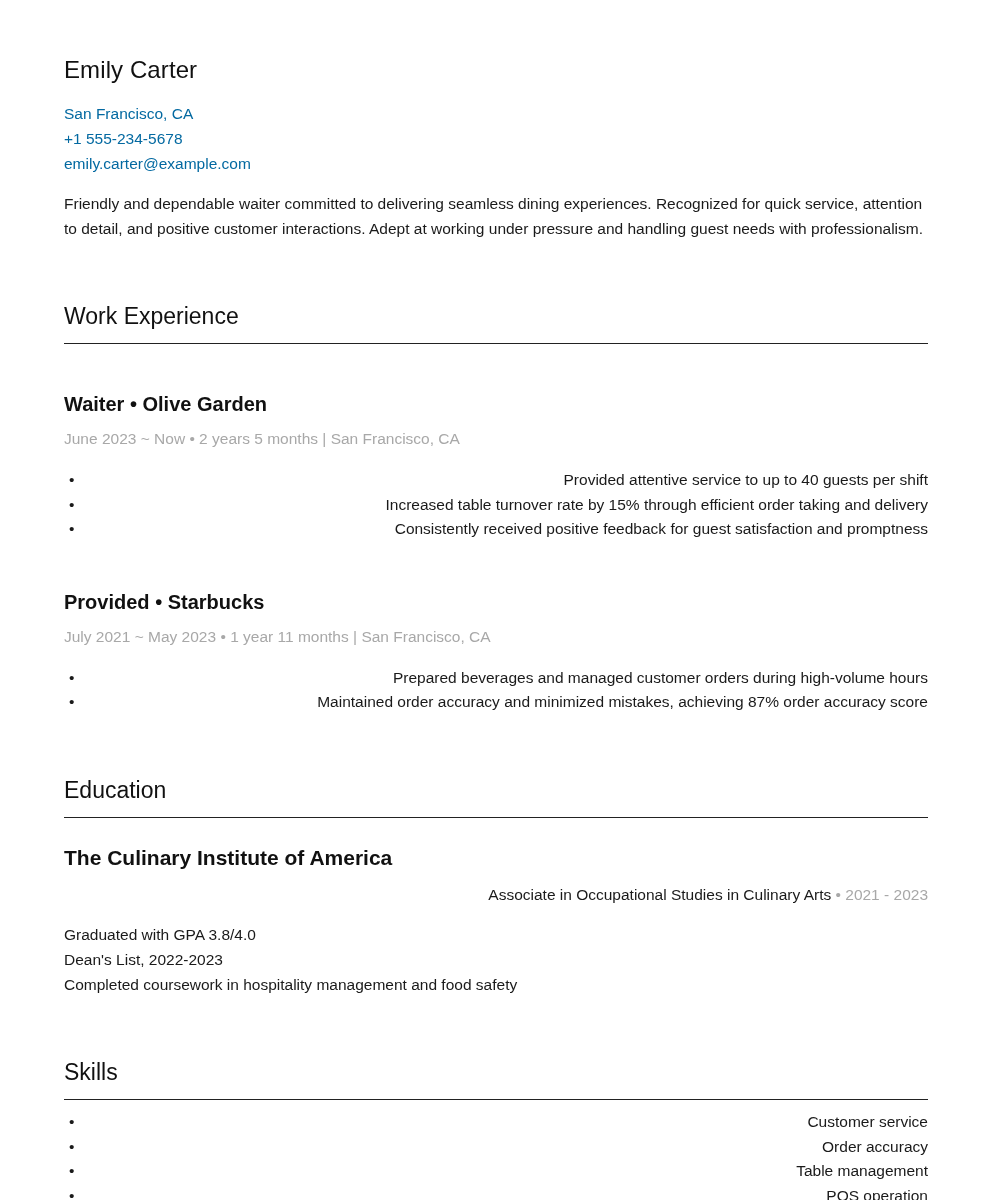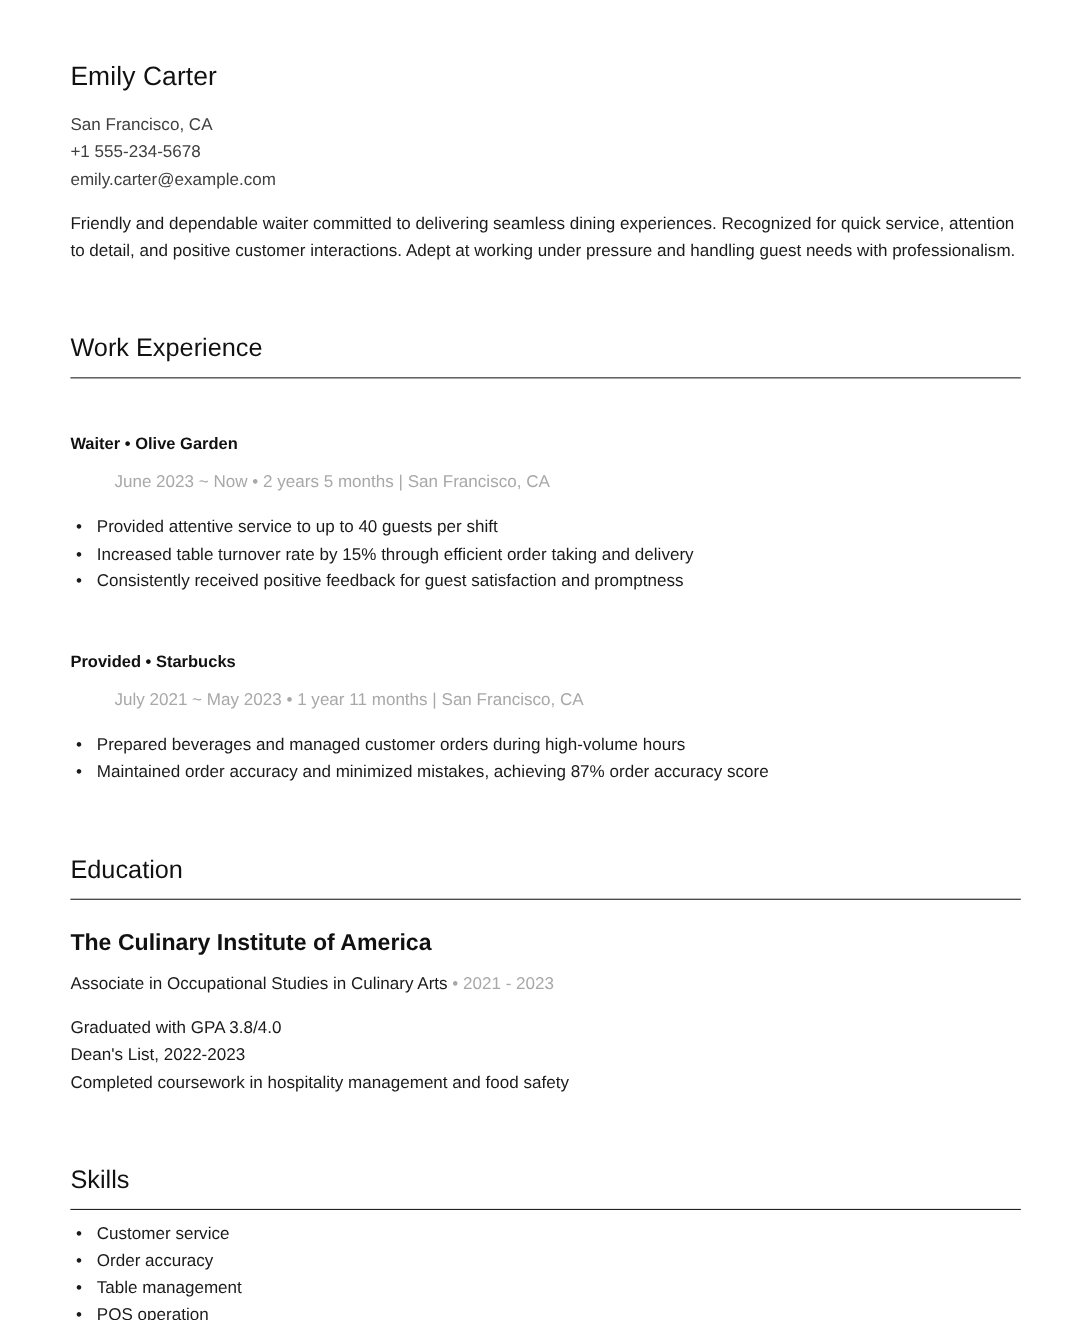--- a/index.html
+++ b/index.html
@@ -7,35 +7,35 @@
     body {
       width: 992px;
       min-height: 1200px;
       font-family: "Liberation Sans", sans-serif;
       color: #1a1a1a;
       font-size: 15.5px;
     }
     .page { padding: 54px 64px 0 64px; }
     .name { font-size: 24px; font-weight: 400; color: #111; line-height: 32px; letter-spacing: 0.1px; }
     .contact { margin-top: 15px; }
-    .contact div { line-height: 25px; color: #404040; }
+    .contact div { line-height: 25px; color: #0369a1; }
     .summary { margin-top: 15px; line-height: 25px; color: #1a1a1a; }
     .section { margin-top: 60px; }
     .section-title { font-size: 23px; font-weight: 400; color: #111; line-height: 30px; }
     .divider { height: 1px; background: #222; margin-top: 12px; }
     .job { margin-top: 28px; }
     .job + .job { margin-top: 28px; }
-    .job-title { font-size: 15px; font-weight: 700; color: #111; line-height: 24px; margin-top: 48px; }
-    .job-meta { margin-top: 12px; color: #a8a8a8; line-height: 22px; margin-left: 40px; }
+    .job-title { font-size: 20px; font-weight: 700; color: #111; line-height: 24px; margin-top: 48px; }
+    .job-meta { margin-top: 12px; color: #a8a8a8; line-height: 22px; }
     .bullets { list-style: none; margin-top: 18px; }
-    .bullets li { position: relative; padding-left: 24px; line-height: 24.6px; }
+    .bullets li { position: relative; padding-left: 24px; line-height: 24.6px; text-align: right; }
     .bullets li::before { content: "•"; position: absolute; left: 5px; top: 0; color: #1a1a1a; }
     .edu { margin-top: 28px; }
     .edu-title { font-size: 21px; font-weight: 700; color: #111; line-height: 24px; }
-    .edu-degree { margin-top: 12px; line-height: 25px; }
+    .edu-degree { margin-top: 12px; line-height: 25px; text-align: right; }
     .muted { color: #a8a8a8; }
     .edu-notes { margin-top: 15px; }
     .edu-notes div { line-height: 25px; }
     .skills { margin-top: 10px; }
   </style>
 </head>
 <body>
 
 <div class="page">
   <div>

